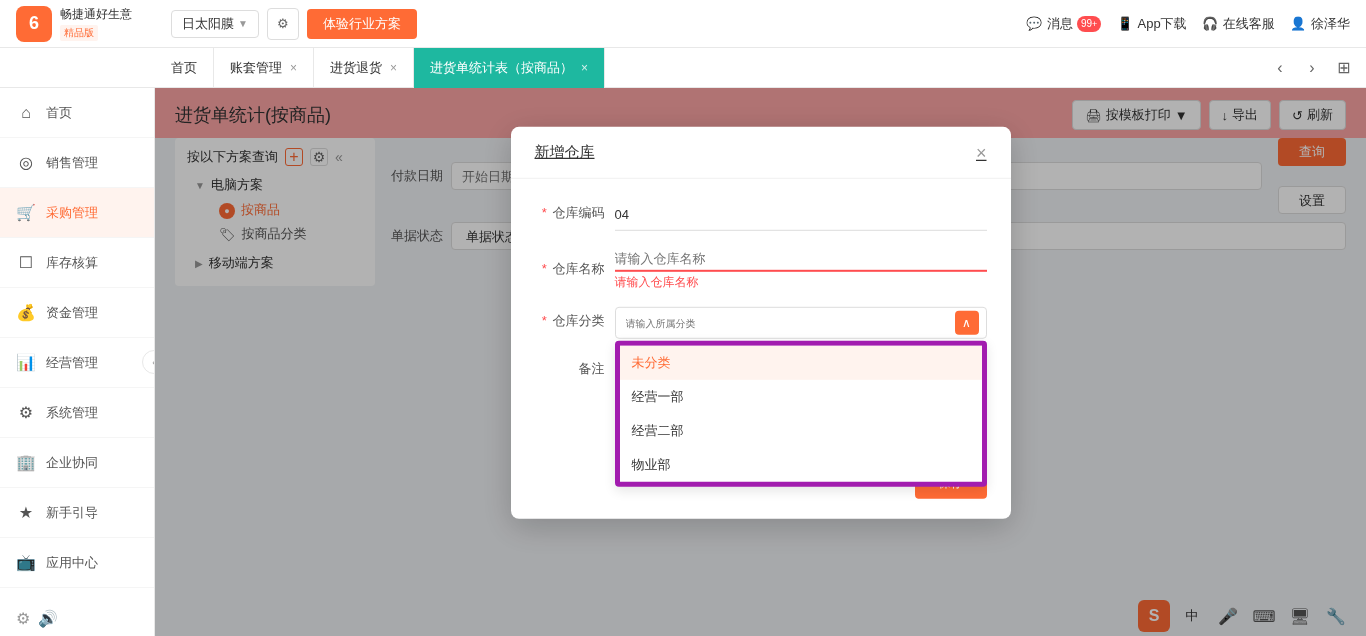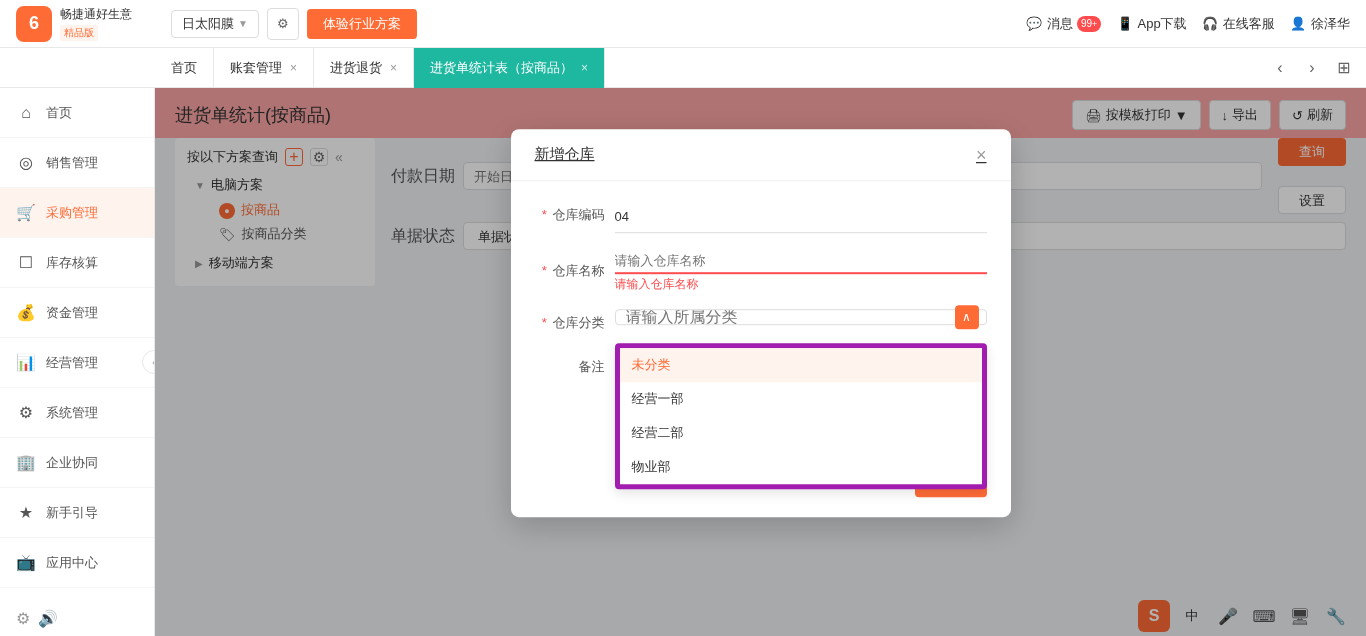--- a/index.html
+++ b/index.html
@@ -247,21 +247,21 @@
       cursor: pointer;
       font-size: 13px;
       color: #555;
     }
     .form-field {
       display: flex;
       align-items: center;
       gap: 8px;
       flex: 1;
     }
-    .form-label { font-size: 16px; color: #555; white-space: nowrap; }
+    .form-label { font-size: 13px; color: #555; white-space: nowrap; }
     .form-input {
       border: 1px solid #ddd;
       border-radius: 4px;
       padding: 4px 10px;
       font-size: 13px;
       color: #333;
       flex: 1;
       height: 28px;
       outline: none;
     }
@@ -378,22 +378,22 @@
     }
     .select-wrap {
       flex: 1;
       position: relative;
     }
     .select-input {
       width: 100%;
       border: 1px solid #ddd;
       border-radius: 4px;
       padding: 4px 32px 4px 10px;
-      font-size: 16px;
-      height: 16px;
+      font-size: 10px;
+      height: 32px;
       outline: none;
       cursor: pointer;
       background: #fff;
       color: #bbb;
     }
     .select-arrow {
       position: absolute;
       right: 8px;
       top: 50%;
       transform: translateY(-50%);

